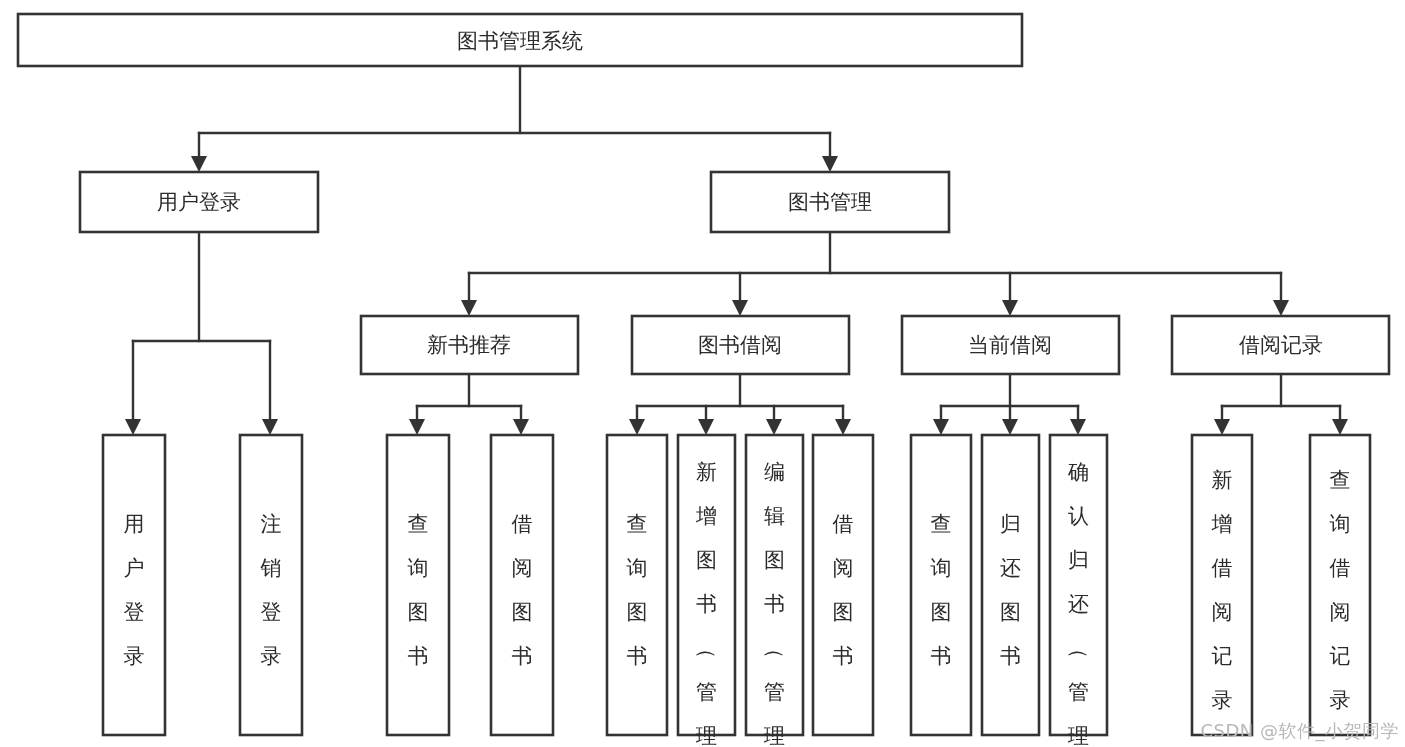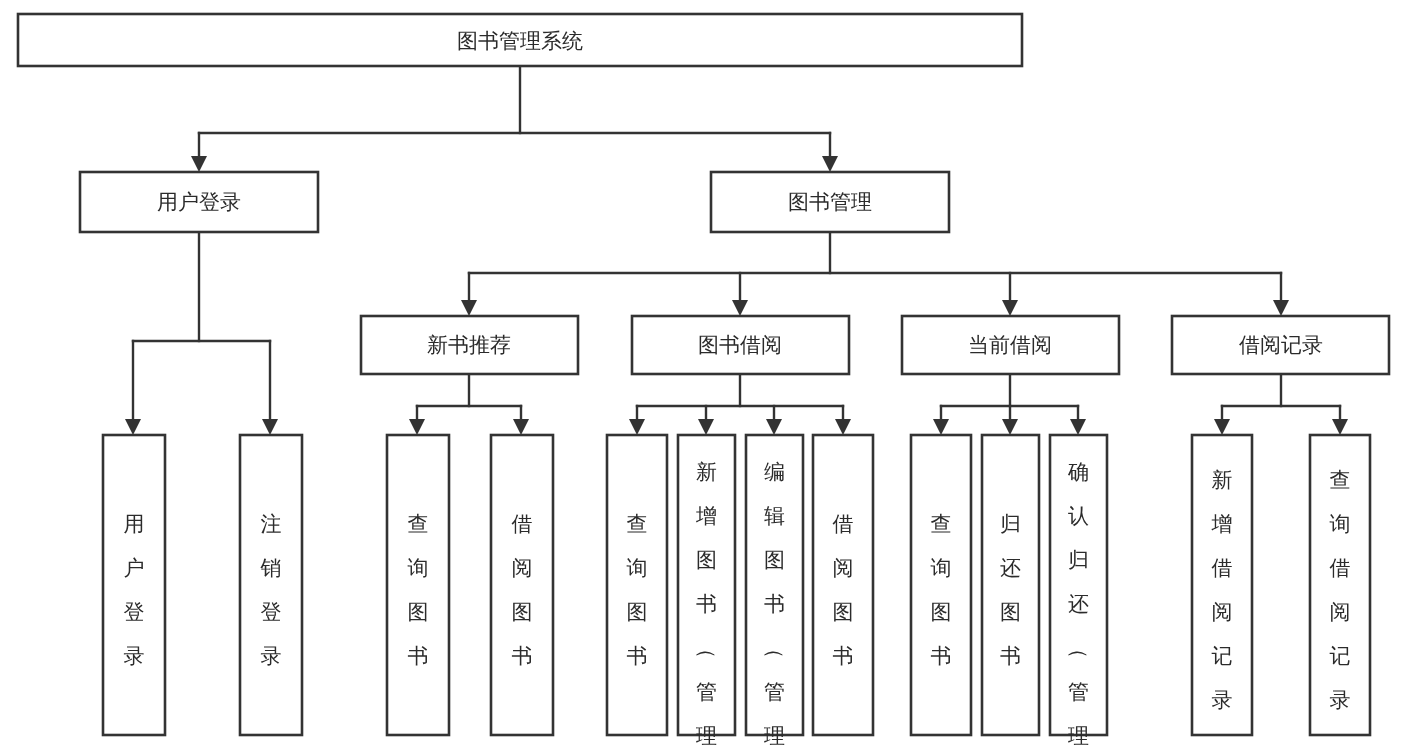--- a/index.html
+++ b/index.html
@@ -304,13 +304,14 @@
           <text class="node-label-vert" x="1340" y="531.3199999999999">询</text>
           <text class="node-label-vert" x="1340" y="575.3199999999999">借</text>
           <text class="node-label-vert" x="1340" y="619.3199999999999">阅</text>
           <text class="node-label-vert" x="1340" y="663.3199999999999">记</text>
           <text class="node-label-vert" x="1340" y="707.3199999999999">录</text>
         </g>
       </g>
 
   </svg>
 
+  <div class="watermark">CSDN @软件_小贺同学</div>
 </div>
 
 </body></html>

